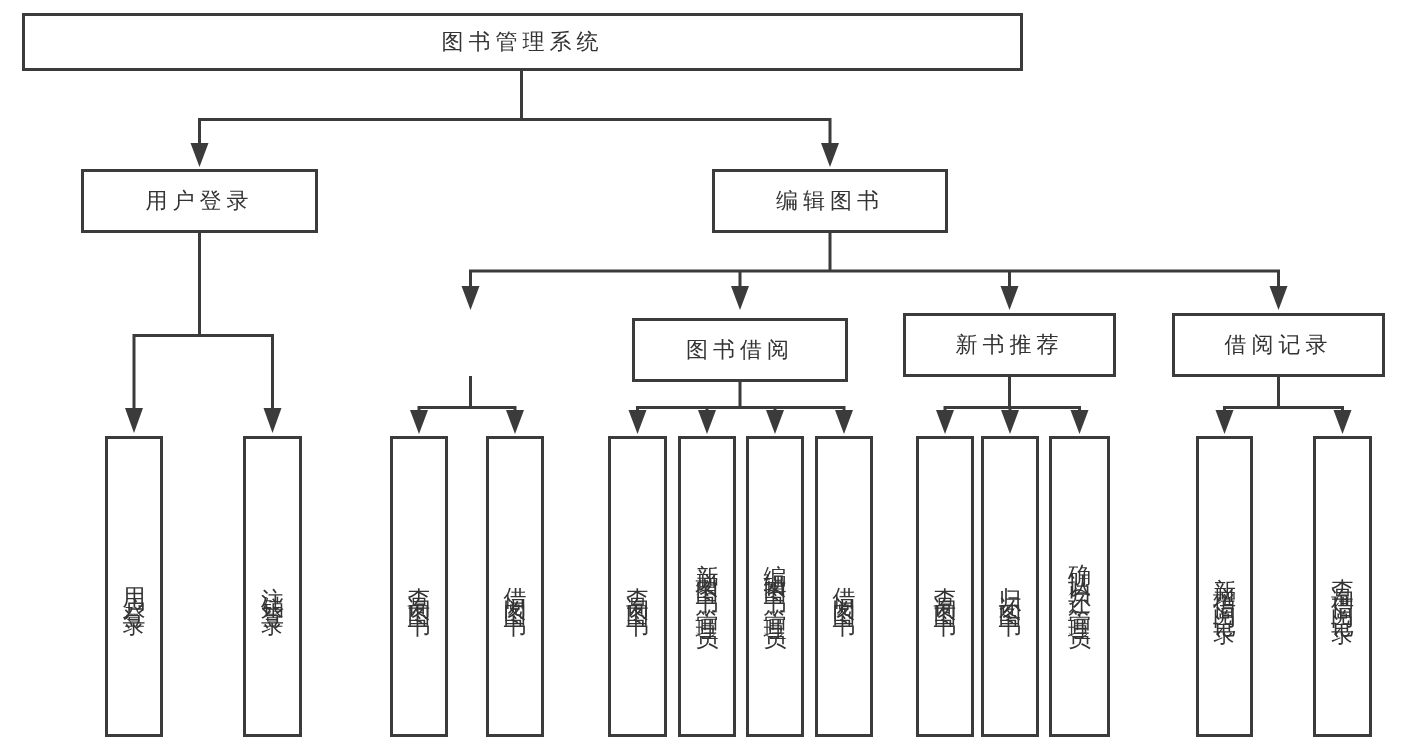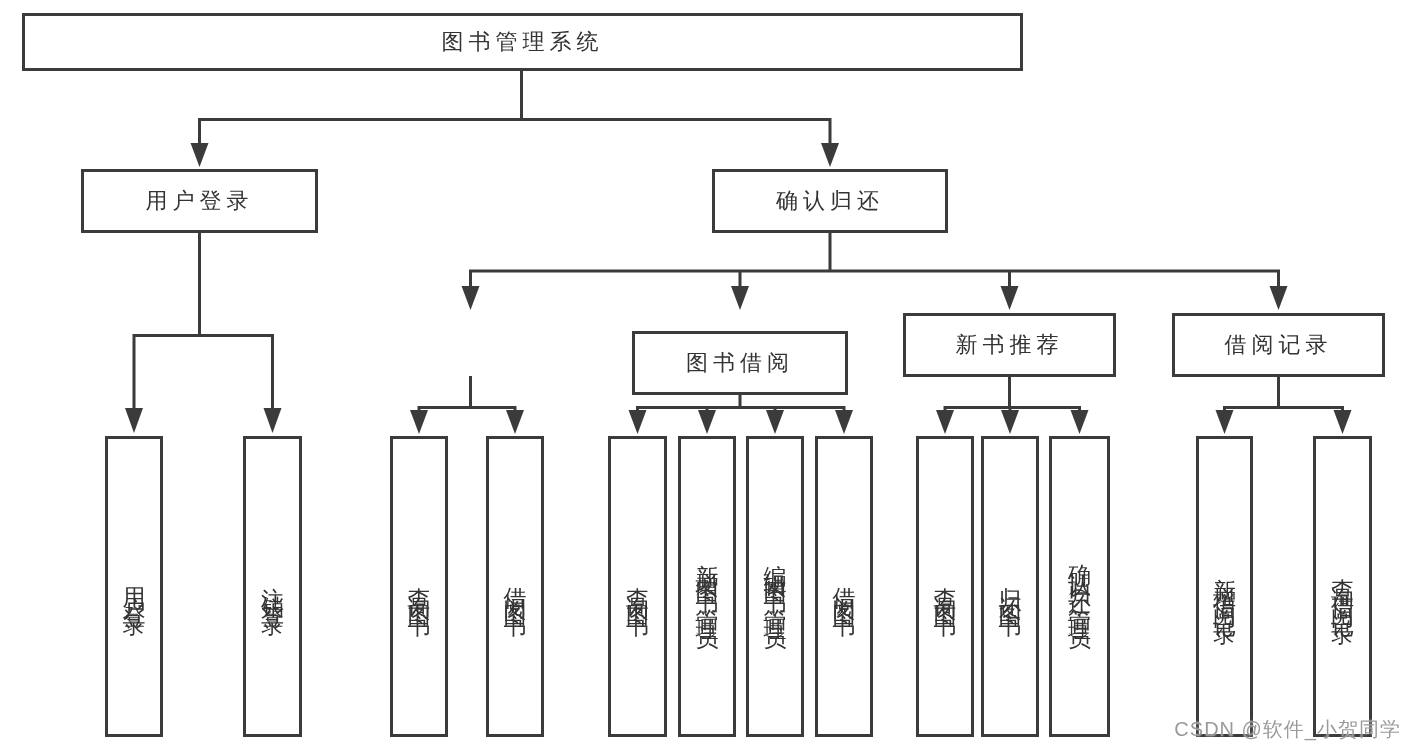--- a/index.html
+++ b/index.html
@@ -100,24 +100,24 @@
   </svg>
 
   <div class="node" style="left:22px;top:13px;width:1001px;height:58px">
     <span class="hlabel">图书管理系统</span>
   </div>
 
   <div class="node" style="left:81px;top:169px;width:237px;height:64px">
     <span class="hlabel">用户登录</span>
   </div>
   <div class="node" style="left:712px;top:169px;width:236px;height:64px">
-    <span class="hlabel">确认归还</span>
+    <span class="hlabel">编辑图书</span>
   </div>
 
-  <div class="node" style="left:632px;top:331px;width:216px;height:64px">
+  <div class="node" style="left:632px;top:318px;width:216px;height:64px">
     <span class="hlabel">图书借阅</span>
   </div>
   <div class="node" style="left:903px;top:313px;width:213px;height:64px">
     <span class="hlabel">新书推荐</span>
   </div>
   <div class="node" style="left:1172px;top:313px;width:213px;height:64px">
     <span class="hlabel">借阅记录</span>
   </div>
 
   <div class="node" style="left:105px;top:436px;width:58px;height:301px">
@@ -157,15 +157,14 @@
     <span class="vtext">确认归还（管理员）</span>
   </div>
 
   <div class="node" style="left:1196px;top:436px;width:57px;height:301px">
     <span class="vtext">新增借阅记录</span>
   </div>
   <div class="node" style="left:1313px;top:436px;width:59px;height:301px">
     <span class="vtext">查询借阅记录</span>
   </div>
 
-  <div class="watermark">CSDN @软件_小贺同学</div>
 
 </div>
 
 </body></html>

